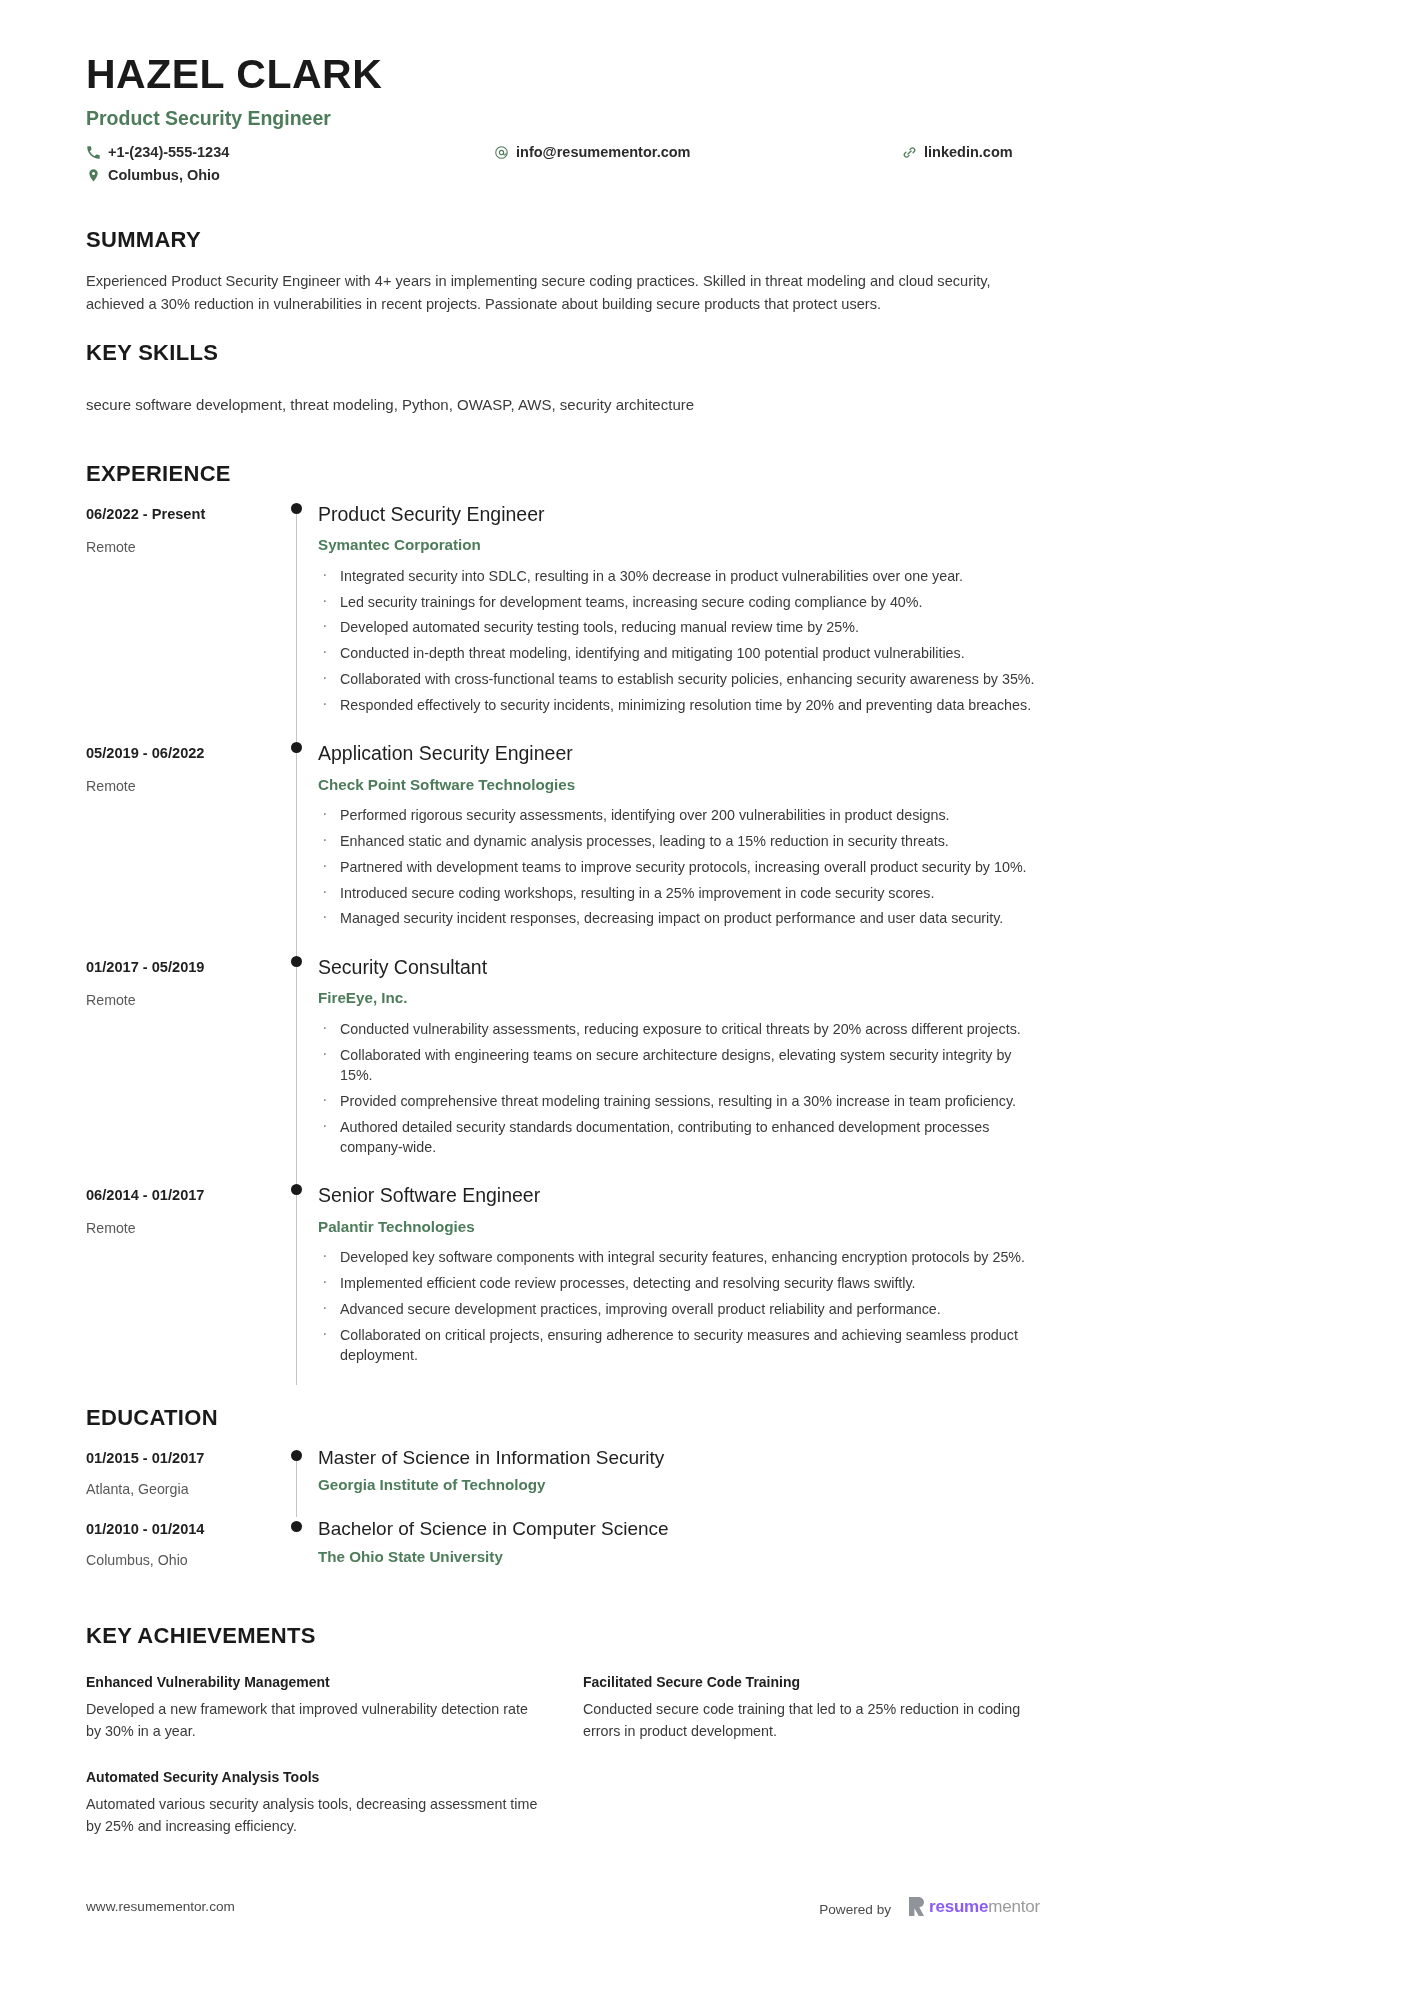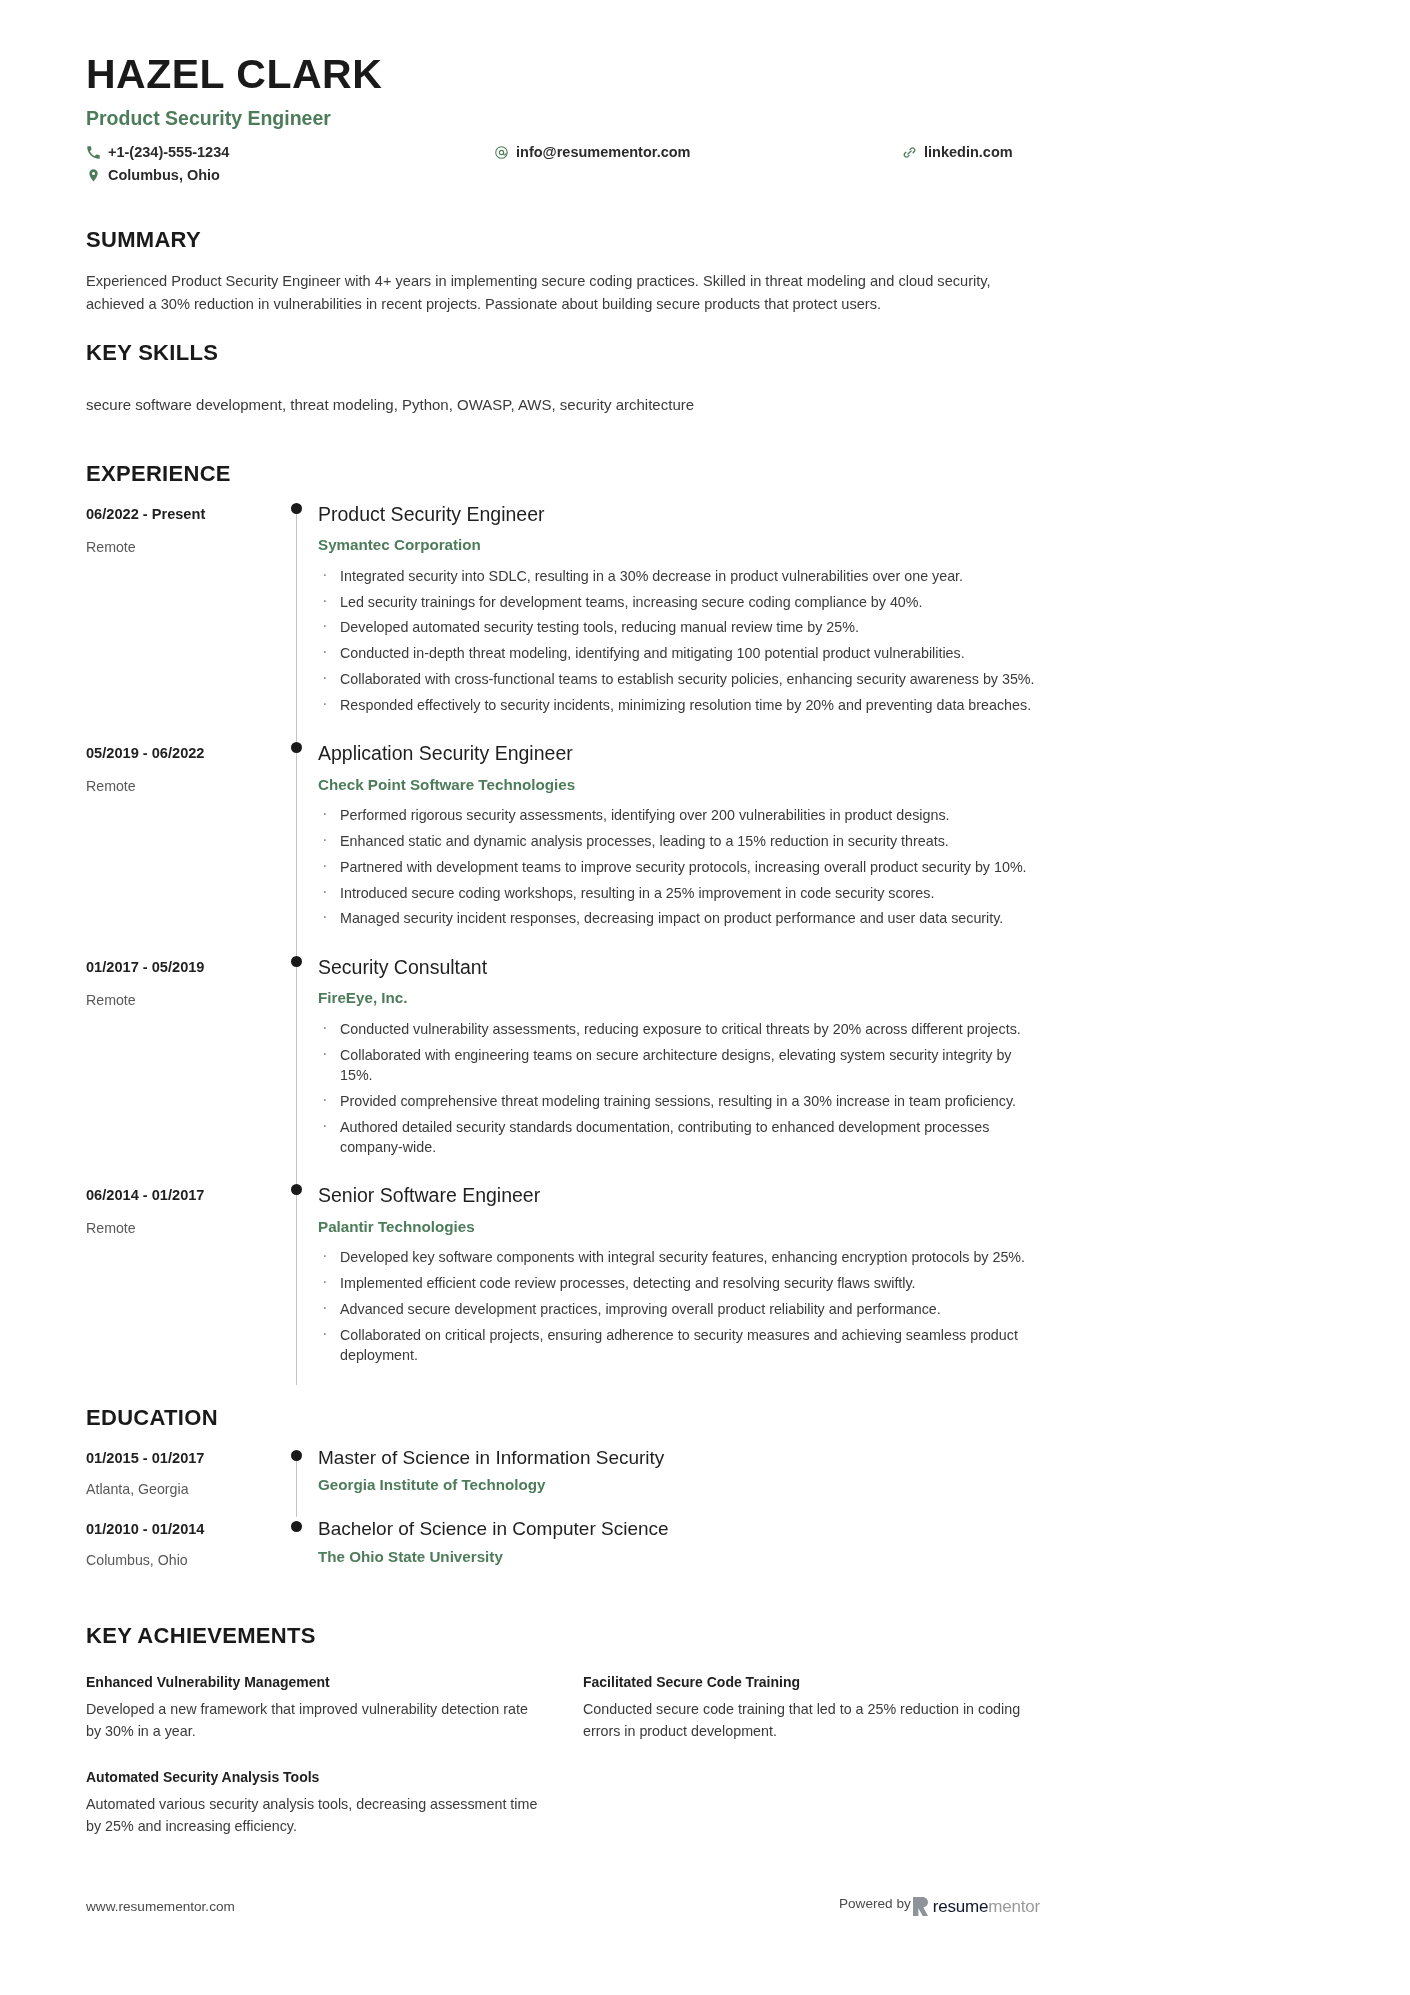--- a/index.html
+++ b/index.html
@@ -225,42 +225,43 @@
     display: flex;
     align-items: center;
     justify-content: space-between;
   }
   .footer-url {
     font-size: 13.6px;
     color: #4a4a4a;
   }
   .footer-right {
     display: flex;
-    align-items: flex-start;
+    align-items: flex-end;
+    gap: 16px;
   }
   .powered-by {
     font-size: 13.6px;
     color: #4a4a4a;
   }
   .brand {
     display: flex;
     align-items: center;
     gap: 5px;
   }
   .brand-mark {
     width: 17px;
     height: 21px;
     display: block;
   }
   .brand-text {
     font-size: 17px;
     line-height: 1;
     letter-spacing: -0.2px;
   }
-  .brand-text .b1 { font-weight: 400; color: #0f172a; }
+  .brand-text .b1 { font-weight: 700; color: #8b5cf6; }
   .brand-text .b2 { font-weight: 400; color: #9a9a9a; }
 </style>
 </head>
 <body>
 
 <div class="page">
 
   <div class="header">
     <h1 class="name">HAZEL CLARK</h1>
     <div class="job-title">Product Security Engineer</div>

